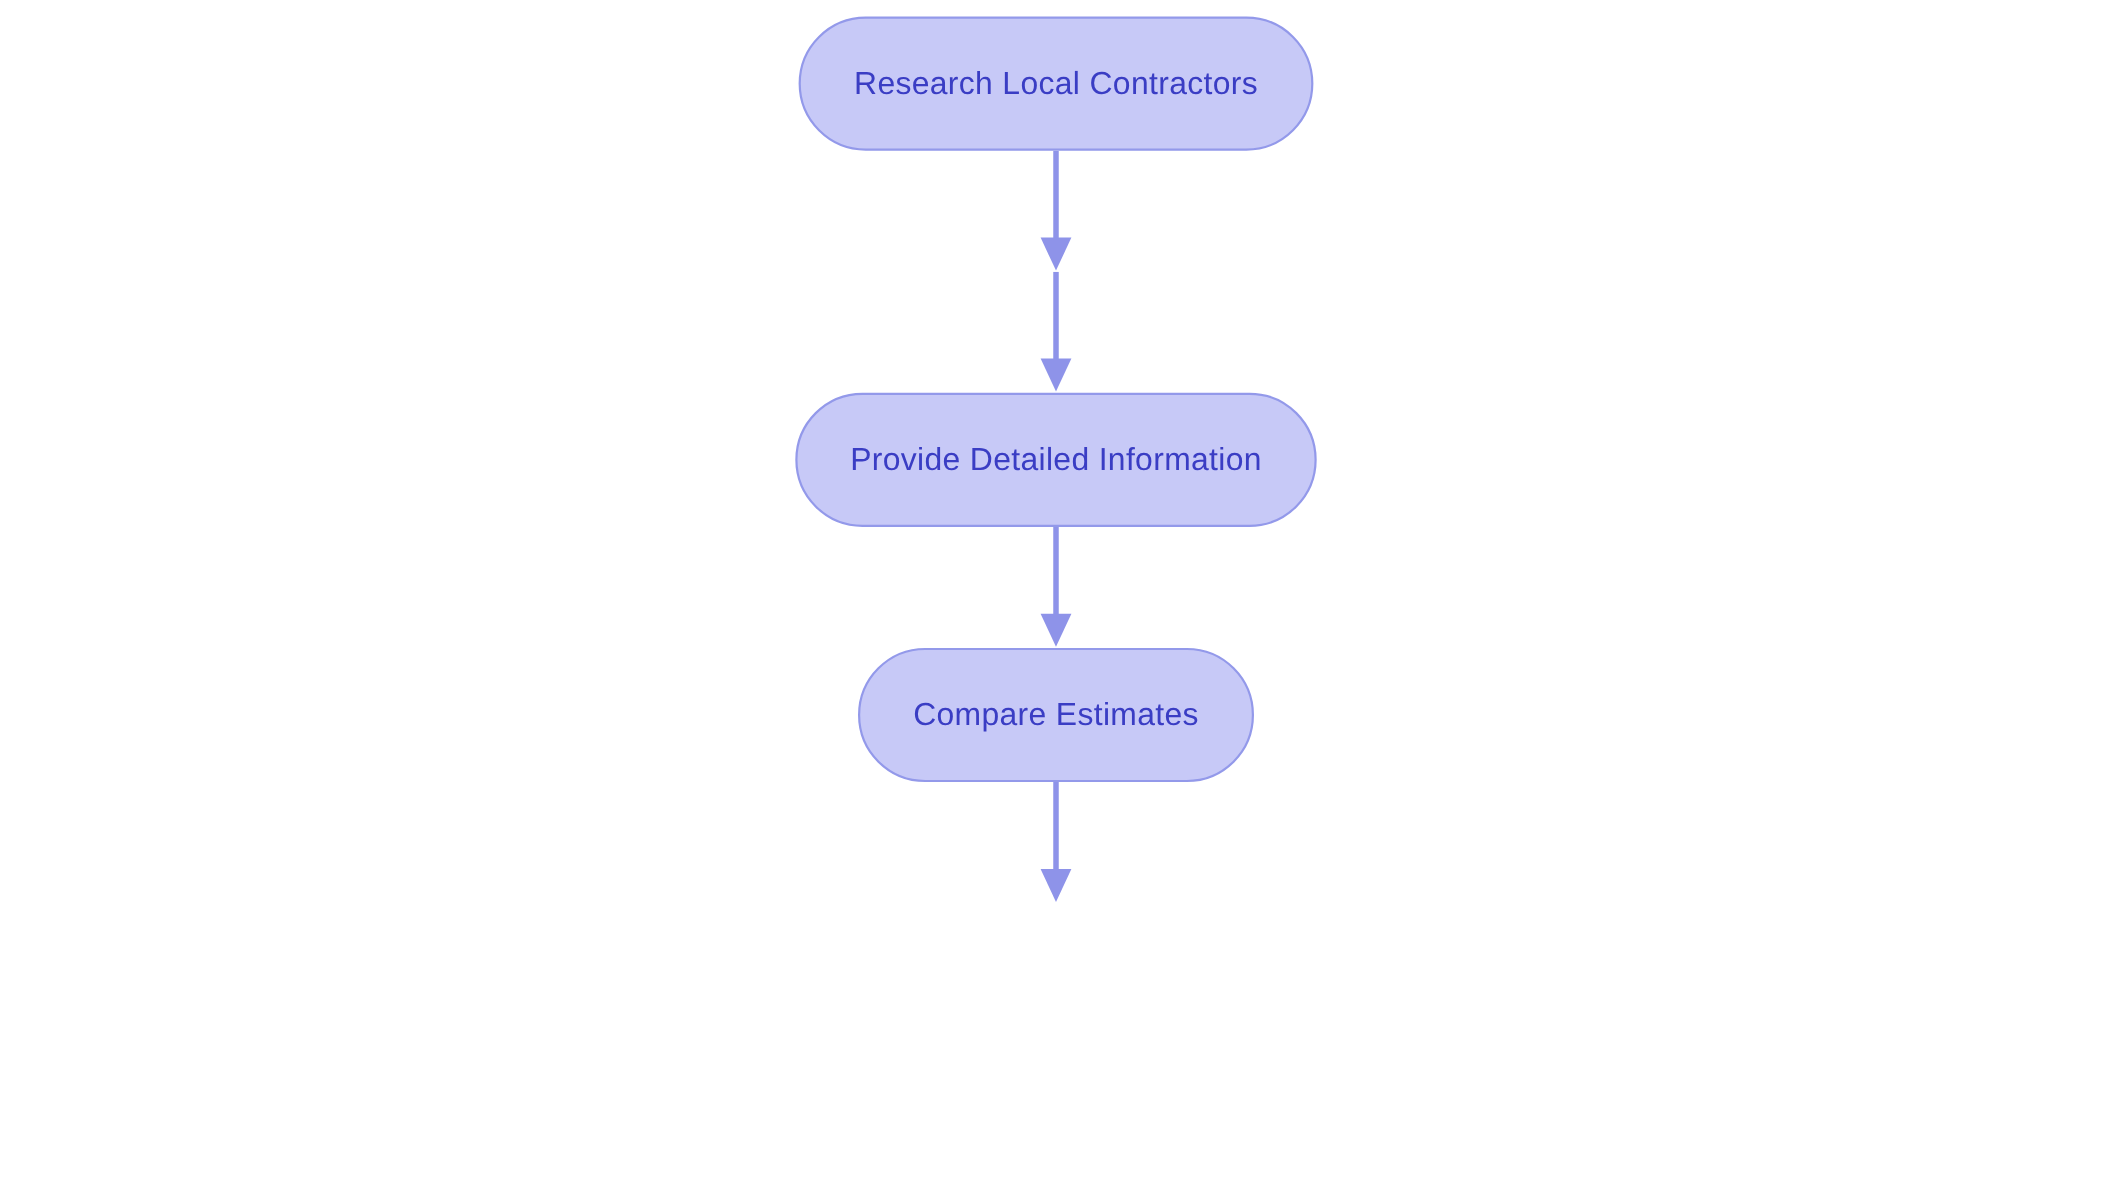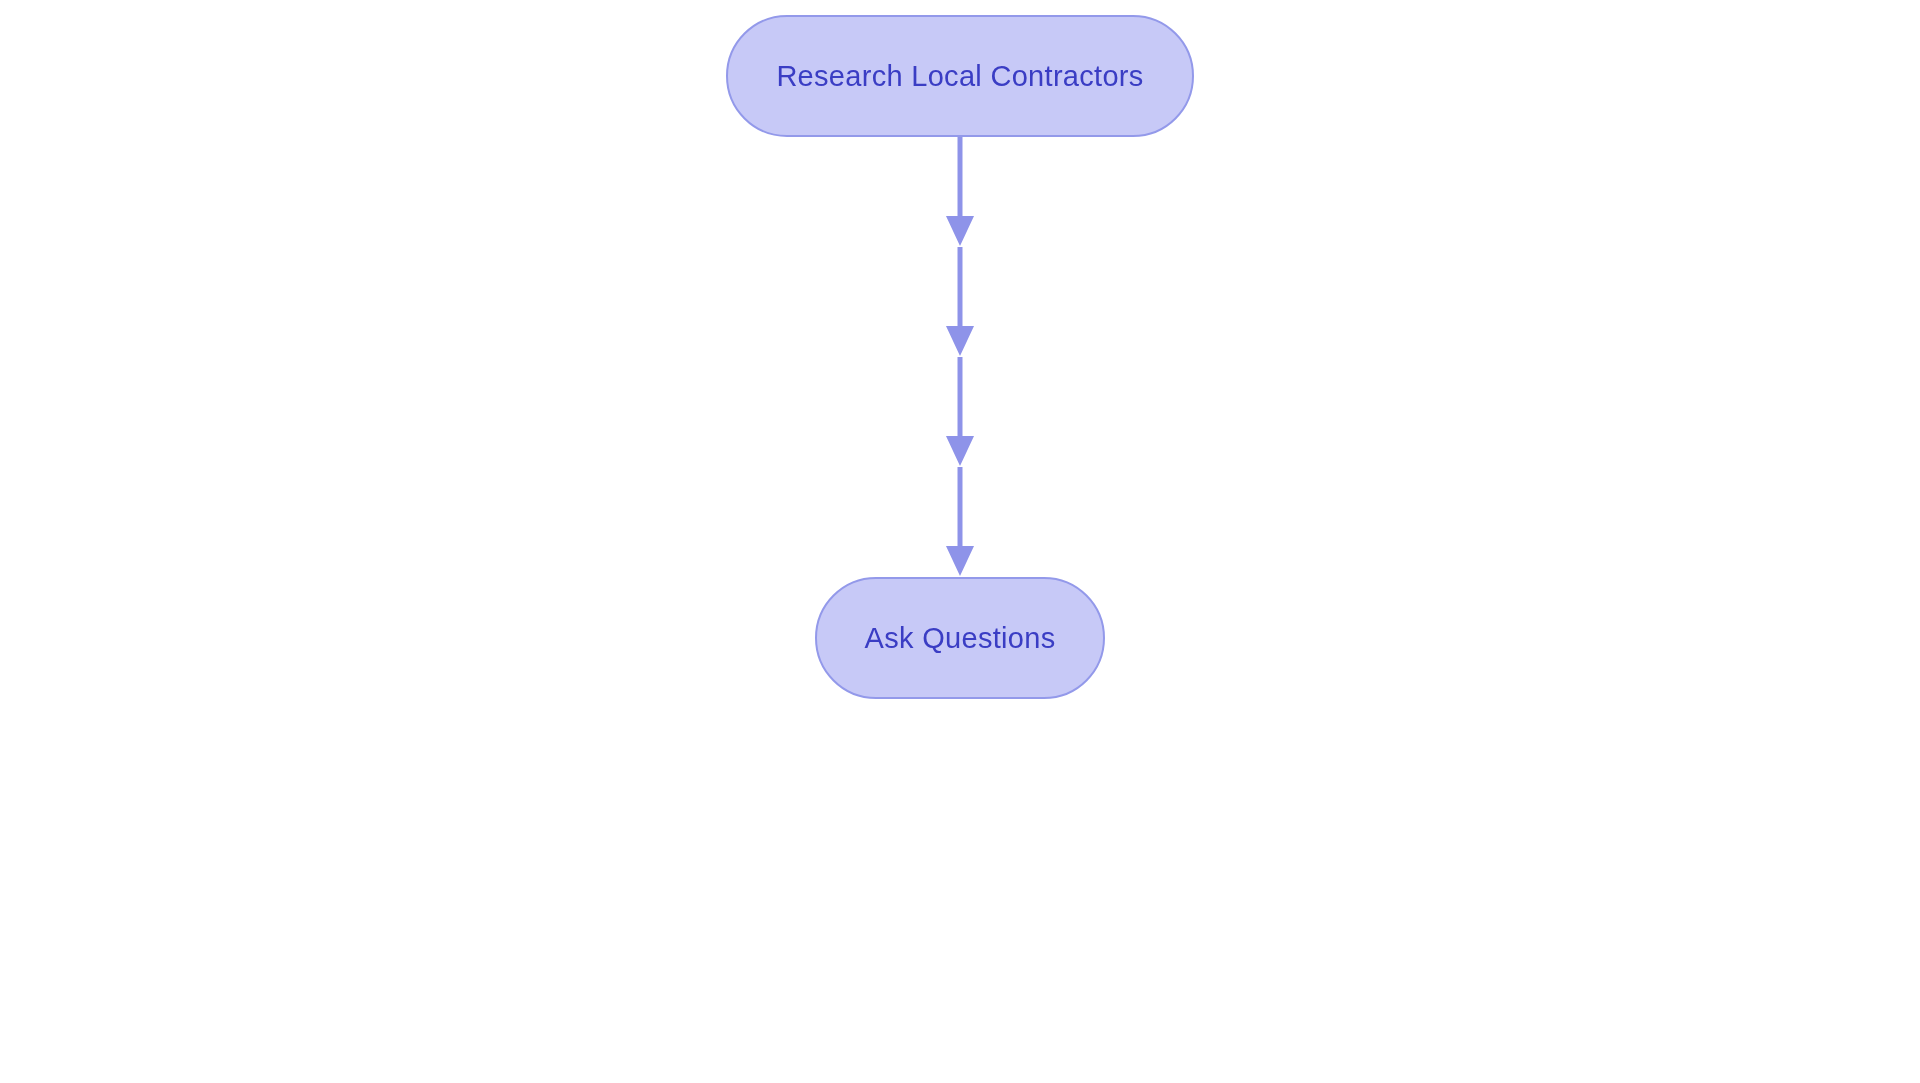--- a/index.html
+++ b/index.html
@@ -68,31 +68,32 @@
   </div>
 
 
   <div class="arrow">
     <svg viewBox="0 0 34 110" xmlns="http://www.w3.org/2000/svg" aria-hidden="true">
       <line x1="17" y1="0" x2="17" y2="81" stroke="#8e93e9" stroke-width="5"></line>
       <polygon points="3,79 31,79 17,109" fill="#8e93e9"></polygon>
     </svg>
   </div>
 
+  <div class="flow-node">Provide Detailed Information</div>
+
+  <div class="arrow">
+    <svg viewBox="0 0 34 110" xmlns="http://www.w3.org/2000/svg" aria-hidden="true">
+      <line x1="17" y1="0" x2="17" y2="81" stroke="#8e93e9" stroke-width="5"></line>
+      <polygon points="3,79 31,79 17,109" fill="#8e93e9"></polygon>
+    </svg>
+  </div>
+
+  <div class="flow-node">Compare Estimates</div>
 
   <div class="arrow">
     <svg viewBox="0 0 34 110" xmlns="http://www.w3.org/2000/svg" aria-hidden="true">
       <line x1="17" y1="0" x2="17" y2="81" stroke="#8e93e9" stroke-width="5"></line>
       <polygon points="3,79 31,79 17,109" fill="#8e93e9"></polygon>
     </svg>
   </div>
 
 
-  <div class="arrow">
-    <svg viewBox="0 0 34 110" xmlns="http://www.w3.org/2000/svg" aria-hidden="true">
-      <line x1="17" y1="0" x2="17" y2="81" stroke="#8e93e9" stroke-width="5"></line>
-      <polygon points="3,79 31,79 17,109" fill="#8e93e9"></polygon>
-    </svg>
-  </div>
-
-  <div class="flow-node">Ask Questions</div>
-
 </div>
 
 </body></html>

